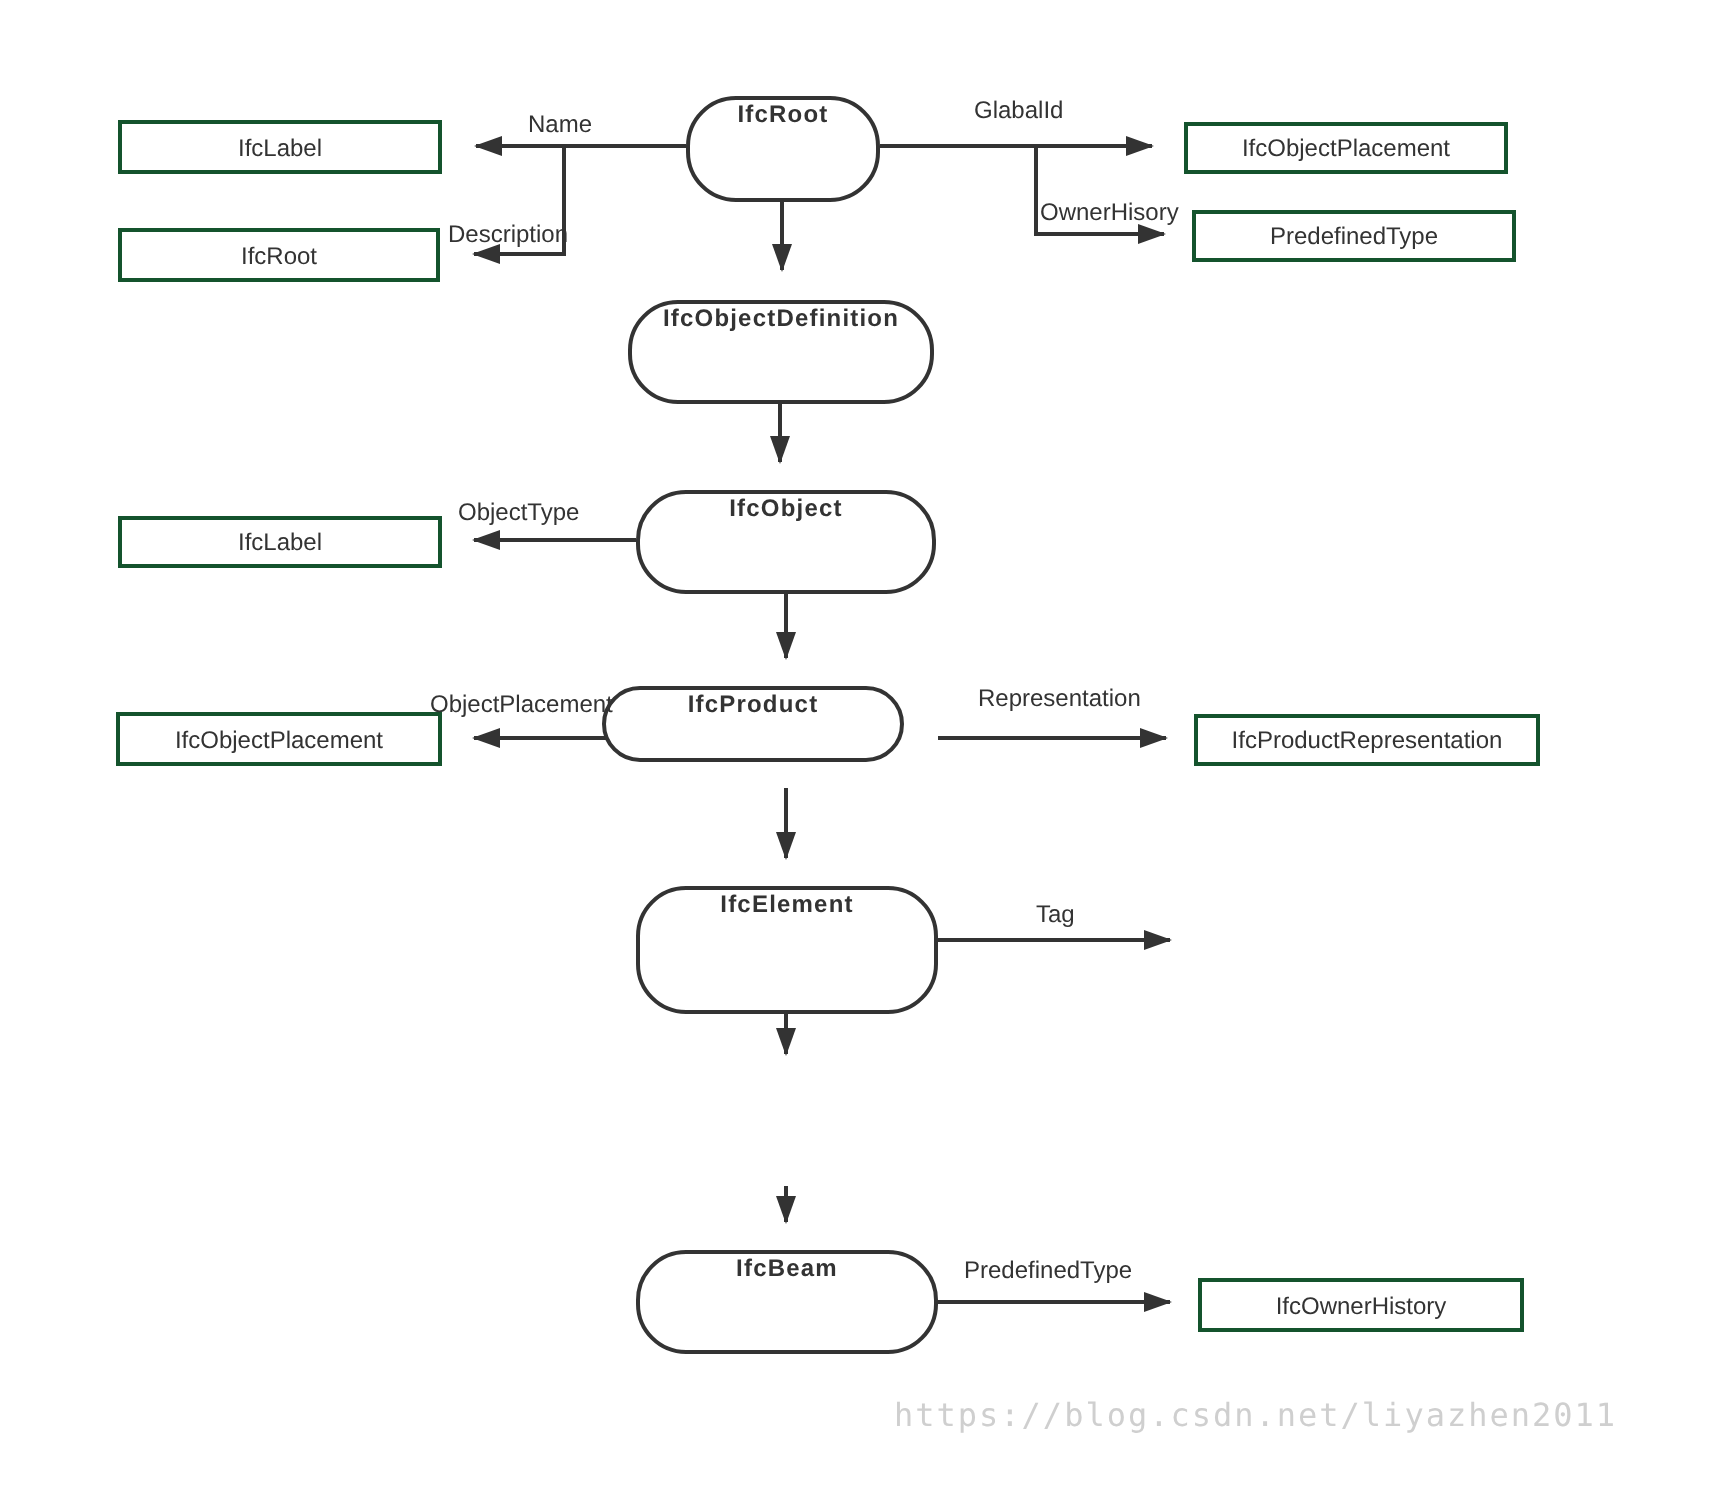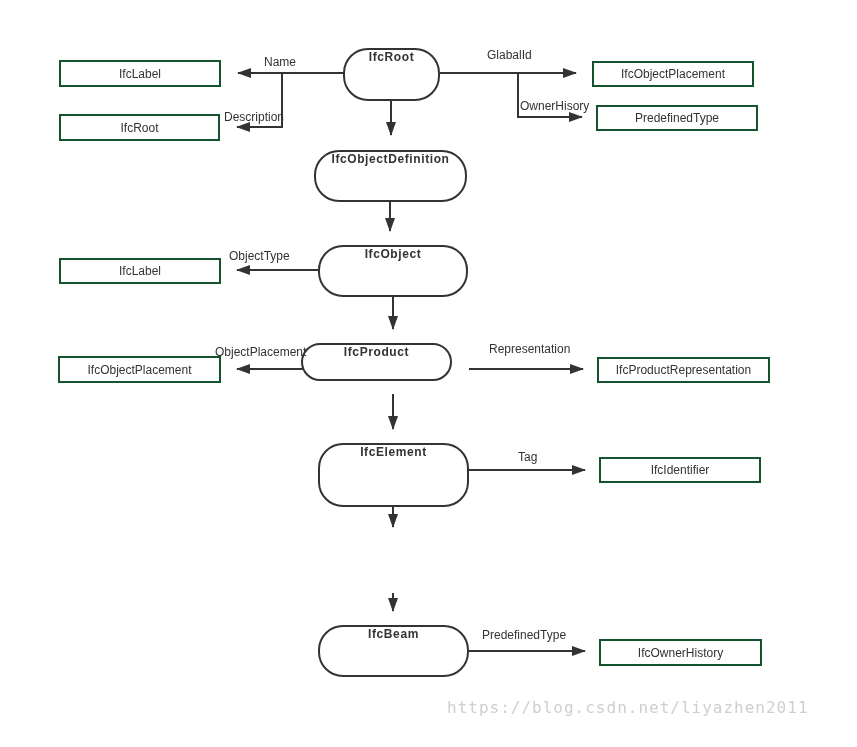--- a/index.html
+++ b/index.html
@@ -92,23 +92,20 @@
   </div>
   <div class="typebox" style="left:59px;top:258px;width:162px;height:26px">
     <span>IfcLabel</span>
   </div>
   <div class="typebox" style="left:58px;top:356px;width:163px;height:27px">
     <span>IfcObjectPlacement</span>
   </div>
   <div class="typebox" style="left:597px;top:357px;width:173px;height:26px">
     <span>IfcProductRepresentation</span>
   </div>
-  <div class="typebox" style="left:599px;top:457px;width:162px;height:26px">
-    <span>IfcIdentifier</span>
-  </div>
   <div class="typebox" style="left:599px;top:639px;width:163px;height:27px">
     <span>IfcOwnerHistory</span>
   </div>
 
   <div class="edge-label" style="left:264px;top:55px">Name</div>
   <div class="edge-label" style="left:224px;top:110px">Description</div>
   <div class="edge-label" style="left:487px;top:48px">GlabalId</div>
   <div class="edge-label" style="left:520px;top:99px">OwnerHisory</div>
   <div class="edge-label" style="left:229px;top:249px">ObjectType</div>
   <div class="edge-label" style="left:215px;top:345px">ObjectPlacement</div>

